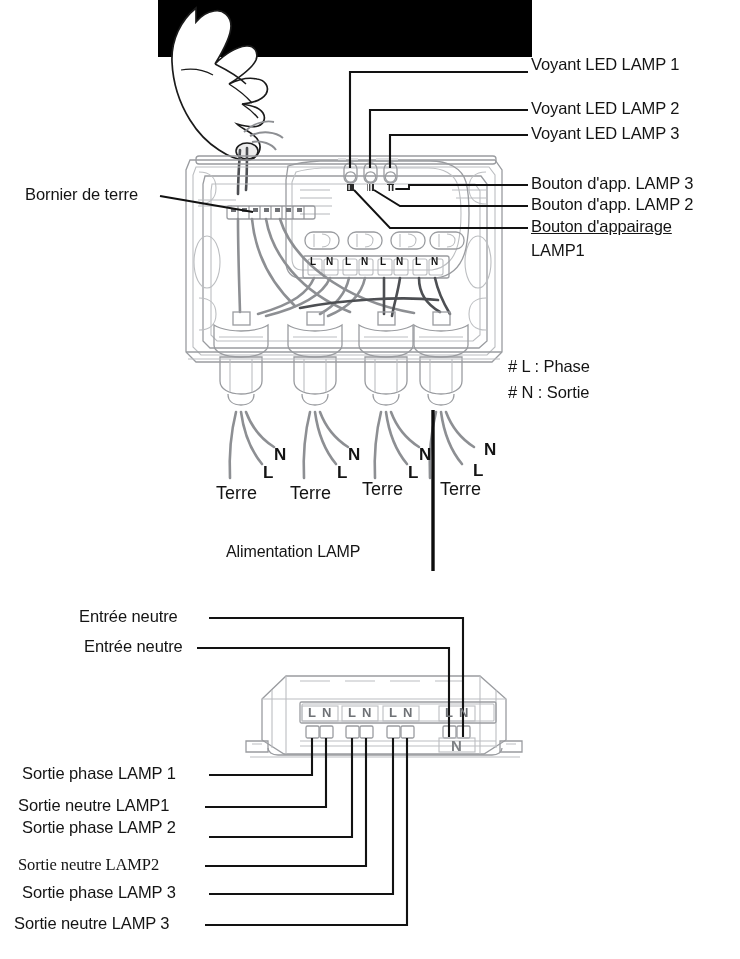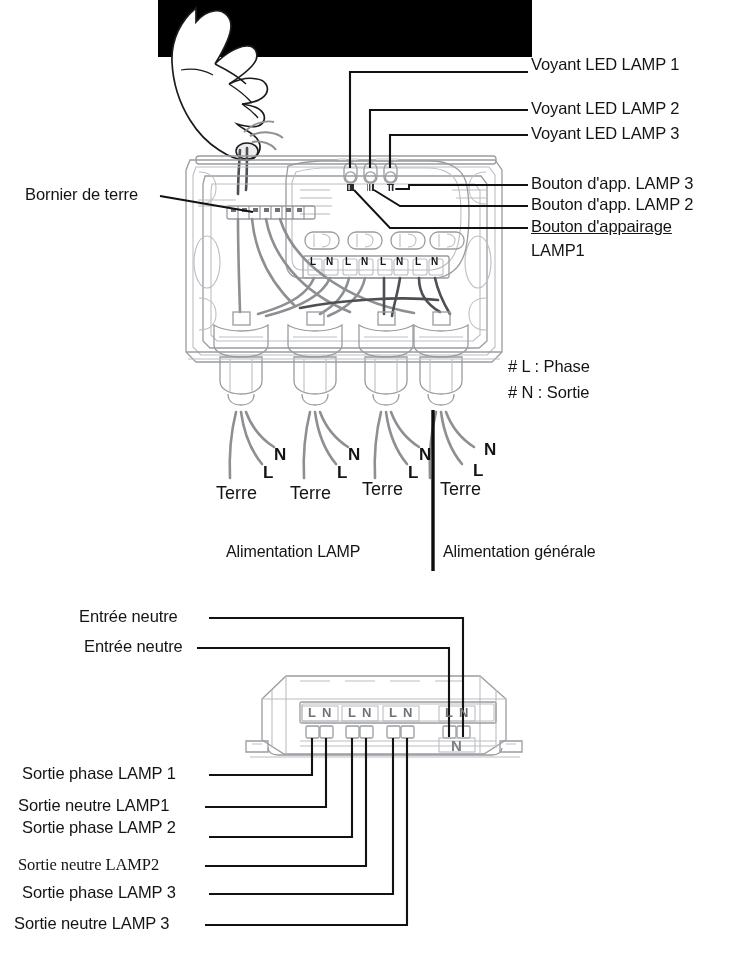--- a/index.html
+++ b/index.html
@@ -400,21 +400,20 @@
 
   <div class="wirelbl" style="left:419px;top:445px;">N</div>
   <div class="wirelbl" style="left:408px;top:463px;">L</div>
   <div class="terre" style="left:362px;top:479px;">Terre</div>
 
   <div class="wirelbl" style="left:484px;top:440px;">N</div>
   <div class="wirelbl" style="left:473px;top:461px;">L</div>
   <div class="terre" style="left:440px;top:479px;">Terre</div>
 
   <div class="lbl big" style="left:226px;top:544px;">Alimentation LAMP</div>
-  <div class="lbl big" style="left:443px;top:544px;">Alimentation générale</div>
 
   <div class="lbl" style="left:79px;top:608px;">Entrée neutre</div>
   <div class="lbl" style="left:84px;top:638px;">Entrée neutre</div>
 
   <div class="lbl" style="left:22px;top:765px;">Sortie phase LAMP 1</div>
   <div class="lbl" style="left:18px;top:797px;">Sortie neutre LAMP1</div>
   <div class="lbl" style="left:22px;top:819px;">Sortie phase LAMP 2</div>
   <div class="lbl" style="left:18px;top:856px;font-family:Liberation Serif, serif;">Sortie neutre LAMP2</div>
   <div class="lbl" style="left:22px;top:884px;text-align:right;">Sortie phase LAMP 3</div>
   <div class="lbl" style="left:14px;top:915px;">Sortie neutre LAMP 3</div>

